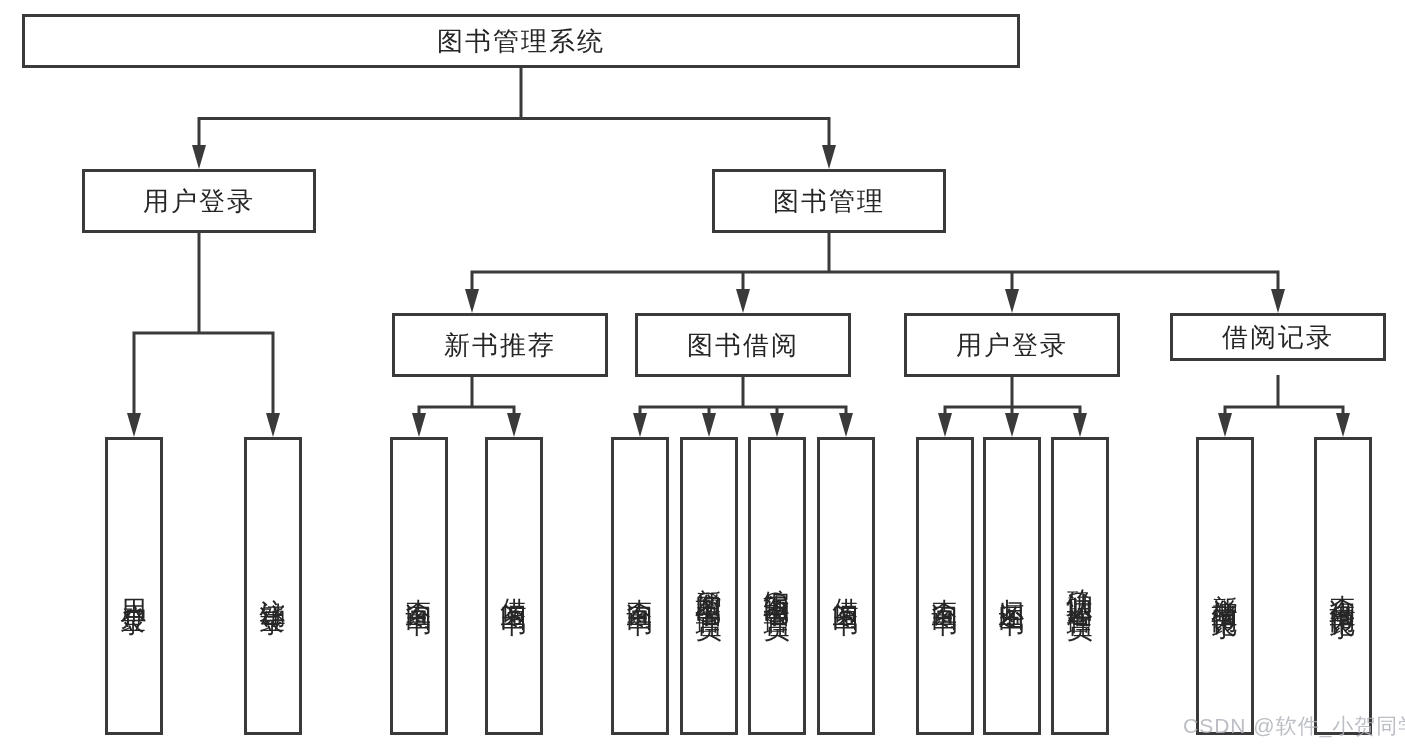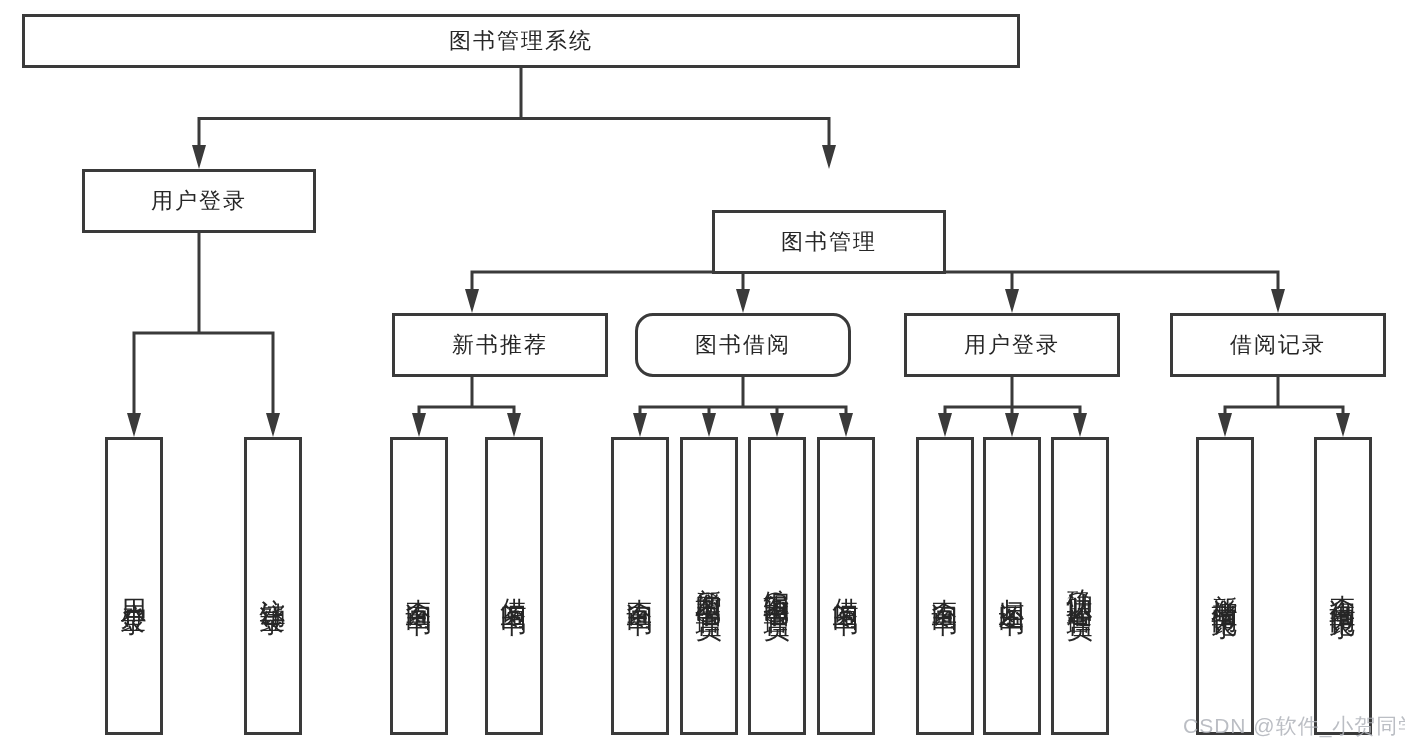--- a/index.html
+++ b/index.html
@@ -20,21 +20,21 @@
   .ln{fill:none;stroke:var(--line);stroke-width:3;}
   .ah{fill:var(--line);stroke:none;}
   .box{
     position:absolute;
     box-sizing:border-box;
     border:3px solid var(--line);
     background:#fff;
     display:flex;align-items:center;justify-content:center;
     color:var(--text);
   }
-  .hbox{font-size:22px;letter-spacing:2px;}
+  .hbox{font-size:26px;letter-spacing:2px;}
   .leaf{width:58px;top:437px;height:298px;}
   .leaf .vtext{
     writing-mode:vertical-rl;
     text-orientation:mixed;
     font-size:26px;
     letter-spacing:4px;
     line-height:1;
     color:var(--text);
   }
   .watermark{
@@ -91,34 +91,34 @@
       M1336 413 L1350 413 L1343 437 Z"></path>
   </svg>
 
   <div class="box hbox" style="left:22px;top:14px;width:998px;height:54px;">
     <span>图书管理系统</span>
   </div>
 
   <div class="box hbox" style="left:82px;top:169px;width:234px;height:64px;">
     <span>用户登录</span>
   </div>
-  <div class="box hbox" style="left:712px;top:169px;width:234px;height:64px;margin-top:41px;">
+  <div class="box hbox" style="left:712px;top:169px;width:234px;height:64px;">
     <span>图书管理</span>
   </div>
 
   <div class="box hbox" style="left:364px;top:313px;width:216px;height:64px;margin-left:28px;">
     <span>新书推荐</span>
   </div>
-  <div class="box hbox" style="left:635px;top:313px;width:216px;height:64px;border-radius:18px;">
+  <div class="box hbox" style="left:635px;top:313px;width:216px;height:64px;">
     <span>图书借阅</span>
   </div>
   <div class="box hbox" style="left:904px;top:313px;width:216px;height:64px;">
     <span>用户登录</span>
   </div>
-  <div class="box hbox" style="left:1170px;top:313px;width:216px;height:64px;">
+  <div class="box hbox" style="left:1170px;top:313px;width:216px;height:48px;">
     <span>借阅记录</span>
   </div>
 
   <div class="box leaf" style="left:105px;">
     <span class="vtext">用户登录</span>
   </div>
   <div class="box leaf" style="left:244px;">
     <span class="vtext">注销登录</span>
   </div>
 

